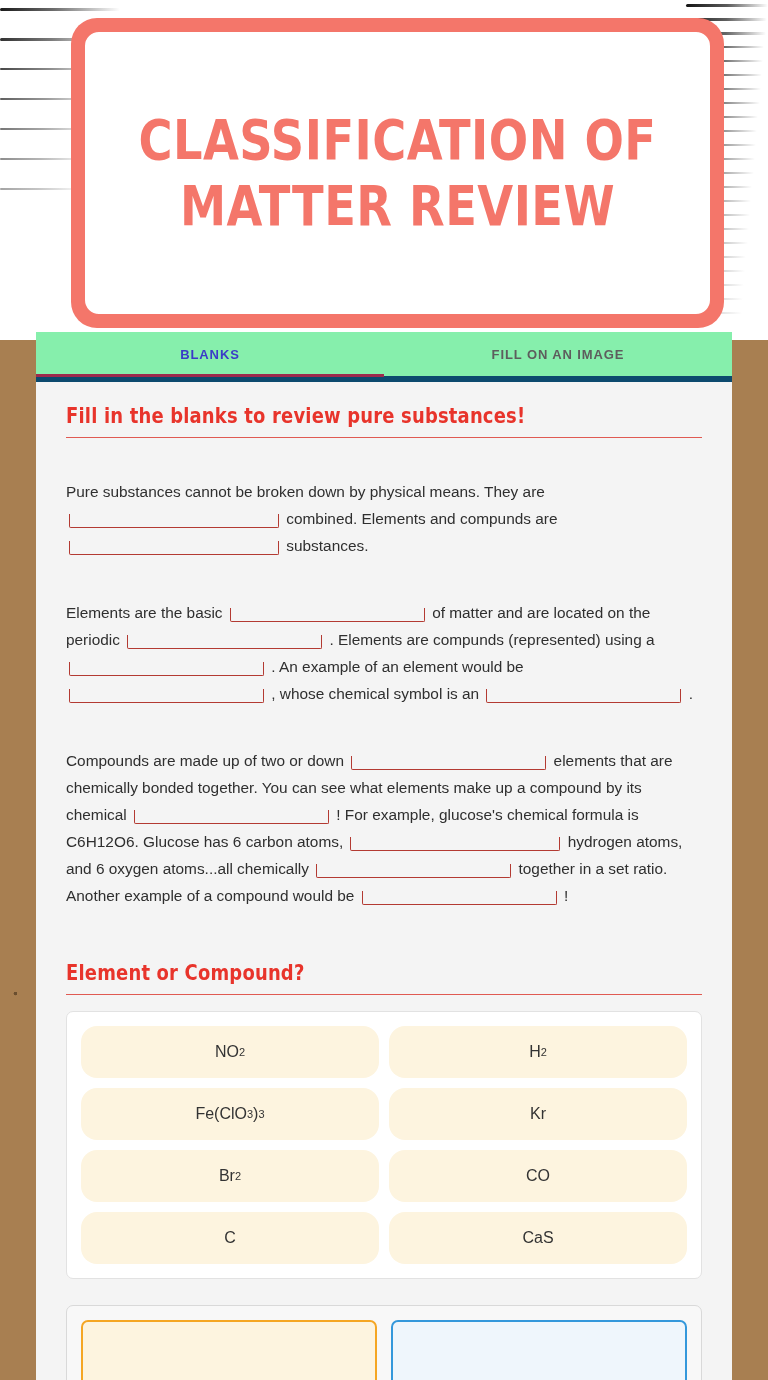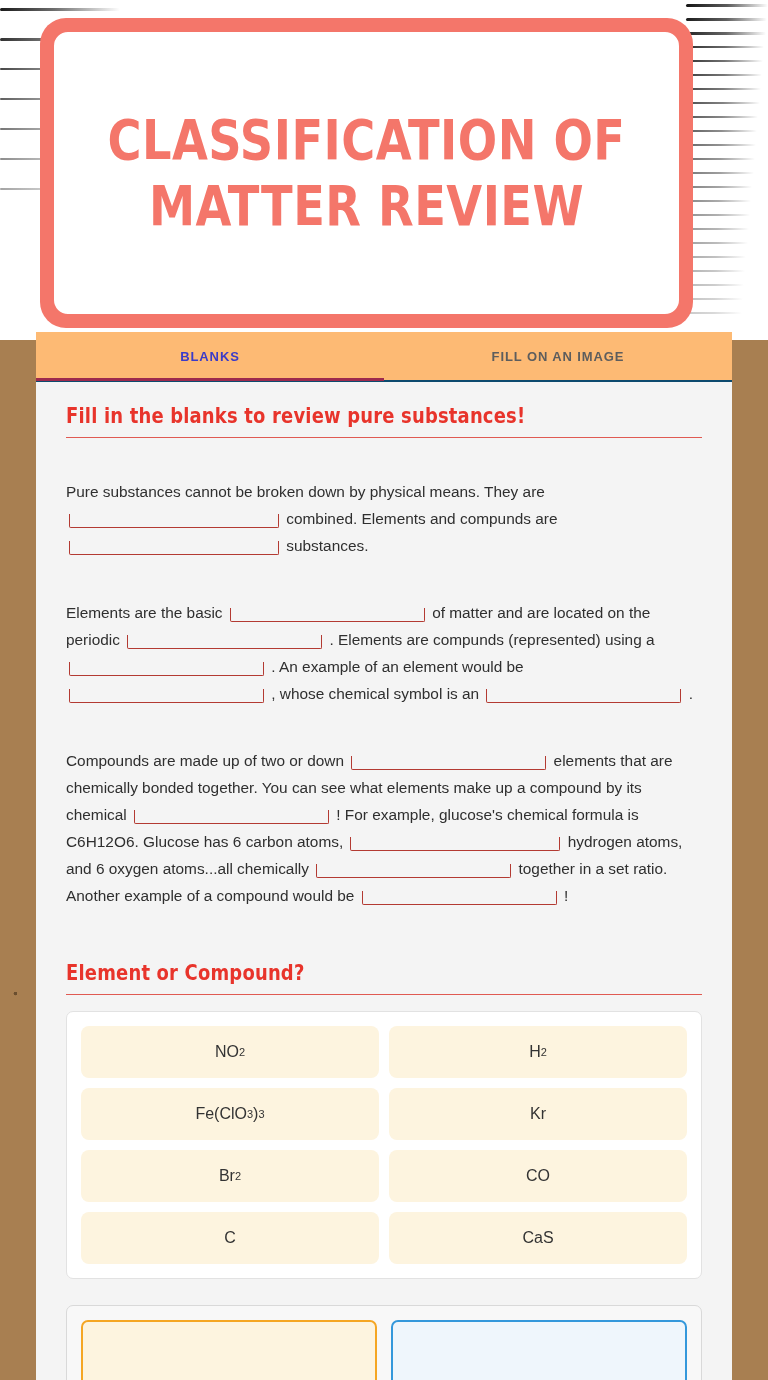--- a/index.html
+++ b/index.html
@@ -77,21 +77,21 @@
   }
   .speed-lines.right { right: 0; width: 82px; }
   .speed-lines.right .ln {
     left: 0;
     background: linear-gradient(90deg, #141414 0%, #5a5a5a 50%, rgba(255,255,255,0) 100%);
   }
 
   
   #title-banner {
     position: absolute;
-    left: 40px; top: 18px;
+    left: 71px; top: 18px;
     width: 653px; height: 310px;
     background: #f4766a;
     border-radius: 26px;
     padding: 12px;
   }
   #title-banner-inner {
     width: 100%; height: 100%;
     background: #ffffff;
     border: 2px solid #f4766a;
     border-radius: 16px;
@@ -118,22 +118,22 @@
     left: 36px; top: 332px;
     width: 696px;
     min-height: 1048px;
     background: #f4f4f4;
   }
 
   
   #tabs {
     display: flex;
     height: 50px;
-    background: #fdba74;
-    border-bottom: 2px solid #0c4a6e;
+    background: #86efac;
+    border-bottom: 6px solid #0c4a6e;
     position: relative;
   }
   .tab {
     flex: 1;
     display: flex;
     align-items: center;
     justify-content: center;
     font-size: 13px;
     font-weight: bold;
     letter-spacing: 0.9px;
@@ -205,21 +205,21 @@
     padding: 14px;
     margin-bottom: 26px;
   }
   #substance-grid {
     display: grid;
     grid-template-columns: 1fr 1fr;
     gap: 10px 10px;
   }
   .substance-card {
     background: #fdf4df;
-    border-radius: 8px;
+    border-radius: 16px;
     height: 52px;
     display: flex;
     align-items: center;
     justify-content: center;
     font-size: 16px;
     color: #333333;
     cursor: pointer;
   }
   .substance-card sub { font-size: 11px; vertical-align: -3px; }
 

